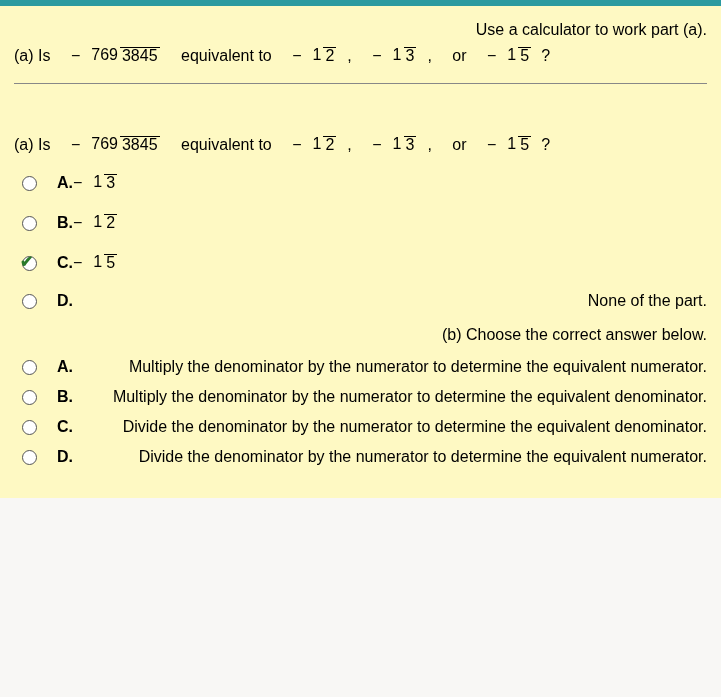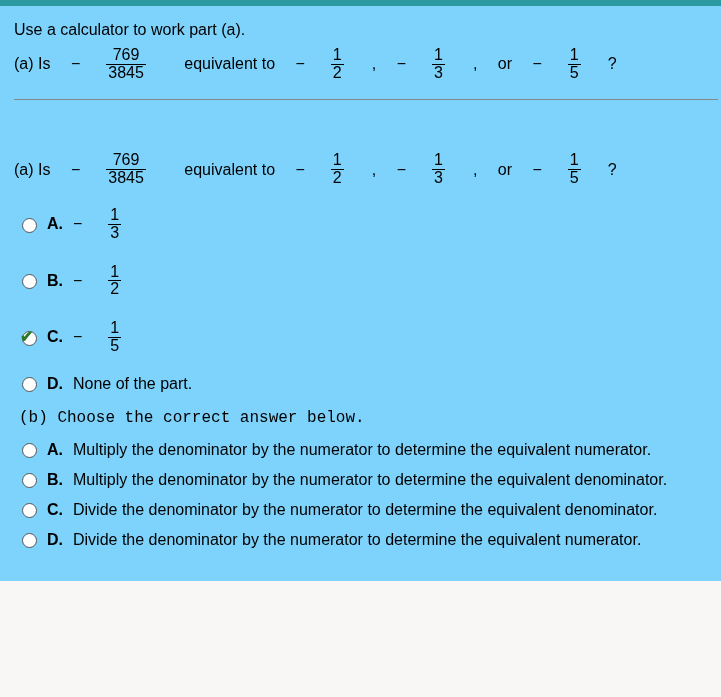--- a/index.html
+++ b/index.html
@@ -10,40 +10,41 @@
     font-size: 16px;
     color: #000;
     background: #f8f7f5;
     width: 721px;
   }
   .topbar {
     height: 6px;
     background: #2b9aa0;
   }
   .content {
-    padding: 10px 3px 20px 14px;
-    background: #7dd3fc;
+    padding: 10px 14px 20px 14px;
+    background: #fef9c3;
+    text-align: right;
   }
   .para {
     margin: 4px 0 6px 0;
     line-height: 1.3;
   }
   .line {
     display: flex;
     align-items: center;
     flex-wrap: wrap;
     gap: 8px;
     margin: 2px 0;
   }
   .frac {
     display: inline-flex;
-    flex-direction: column;
+    flex-direction: row;
     align-items: center;
     vertical-align: middle;
-    margin: 0 18px;
+    margin: 0 1px;
     line-height: 1.05;
   }
   .frac .num { padding: 0 2px; }
   .frac .den { border-top: 1.4px solid #000; padding: 0 2px; }
   .neg { margin-right: 0; }
   hr.sep {
     border: none;
     border-top: 1px solid #888;
     margin: 18px 0 28px 0;
   }
@@ -78,21 +79,21 @@
     font-size: 16px;
     color: #2a7a2a;
     font-weight: bold;
   }
   .opt-label {
     font-weight: bold;
     width: 26px;
     flex: 0 0 auto;
   }
   .opt-text { flex: 1; }
-  .partb-heading { margin: 16px 0 14px 5px; font-family: Liberation Mono, monospace; }
+  .partb-heading { margin: 16px 0 14px 5px; }
   .partb-options .opt-row { margin: 12px 0; align-items: center; }
   .q { margin-left: 1px; }
   .afterfrac { margin-left: 2px; }
 </style>
 </head>
 <body>
 
 <div class="topbar"></div>
 
 <div class="content">

